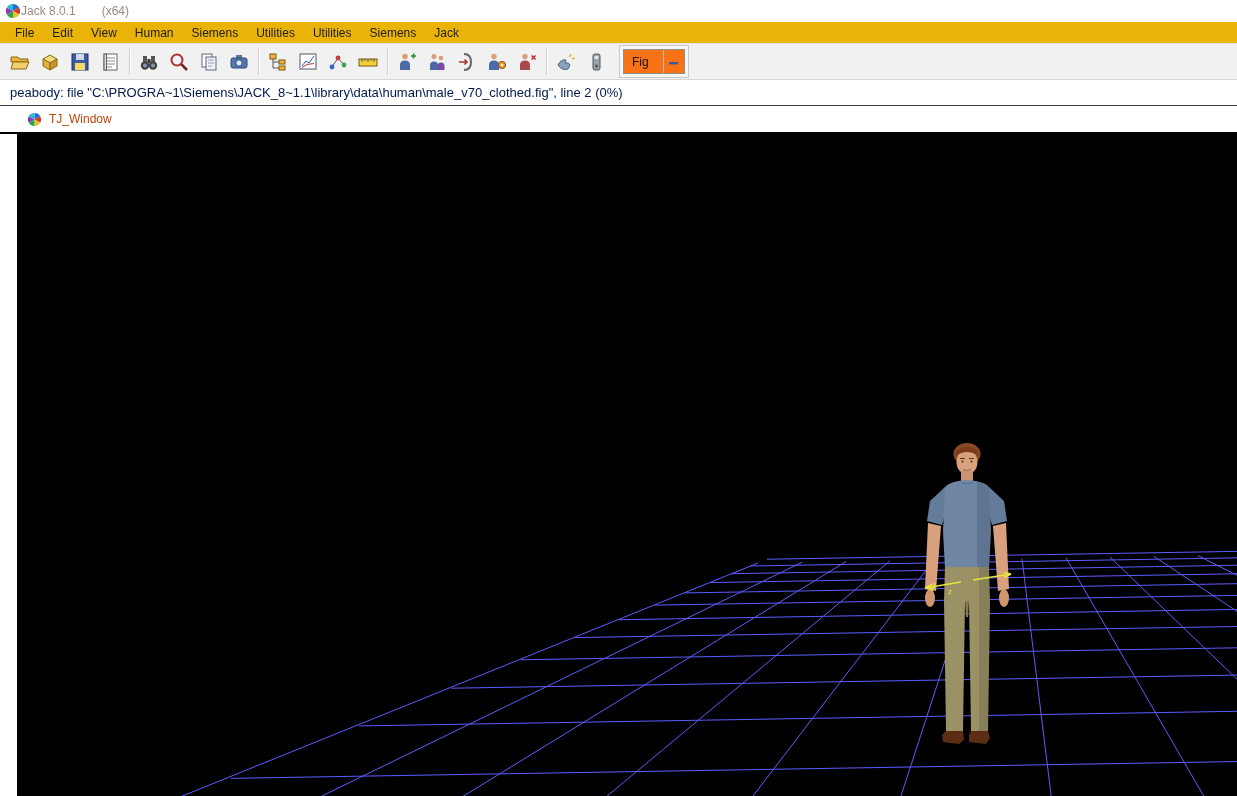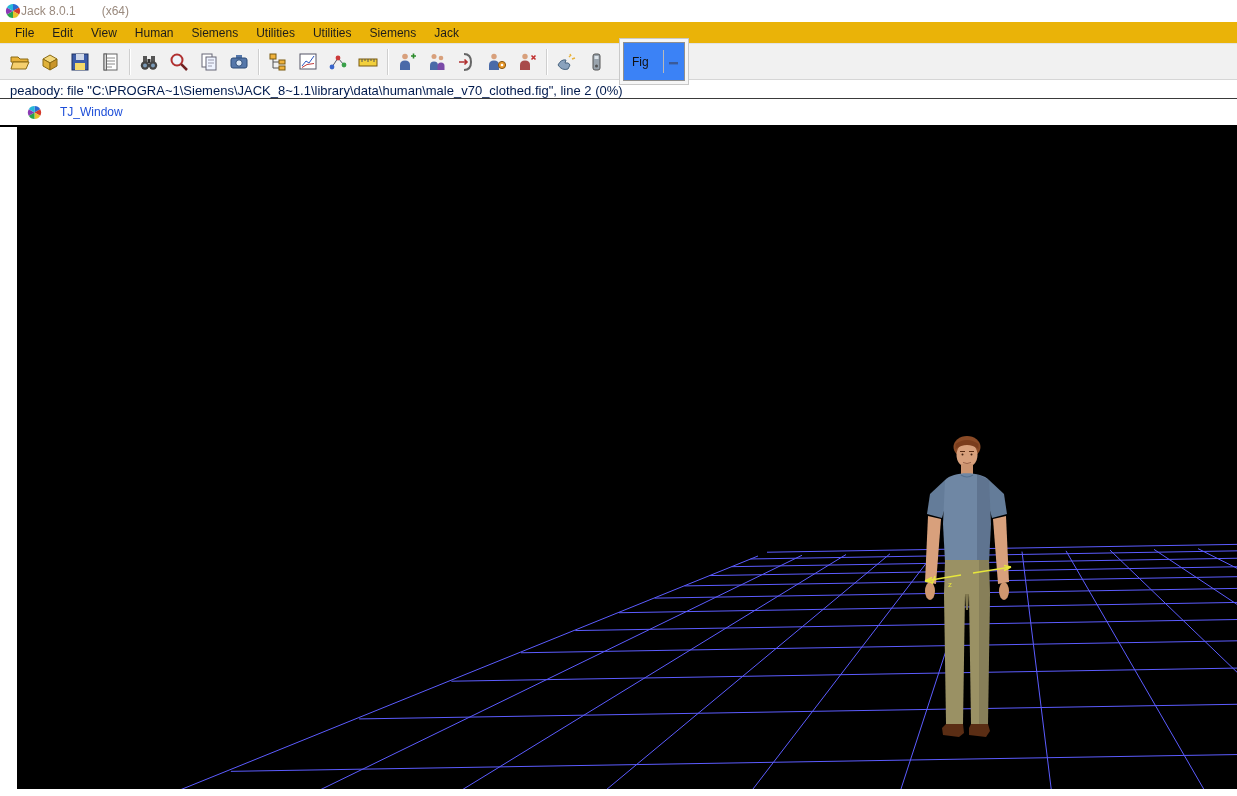--- a/index.html
+++ b/index.html
@@ -12,30 +12,30 @@
   .titlebar .title-suffix{font-size:12px;color:#9a8a7e;margin-left:26px}
 
   .menubar{height:21px;display:flex;align-items:center;background:#eab308;padding-left:6px}
   .menu-item{font-size:12px;color:#1c1c1c;padding:3px 9px;cursor:default}
 
   .toolbar{height:37px;background:#f1f1f1;border-top:1px solid #e2e2e2;border-bottom:1px solid #d6d6d6;display:flex;align-items:center;padding-left:5px}
   .tb-btn{width:30px;height:30px;display:flex;align-items:center;justify-content:center;border:1px solid transparent}
   .tb-btn svg{display:block}
   .tb-sep{width:1px;height:26px;background:#cfcfcf;margin:0 4px;box-shadow:1px 0 0 #ffffff}
   .fig-frame{margin-left:8px;border:1px solid #c9c9c9;background:#f6f6f6;padding:3px}
-  .fig-box{display:flex;align-items:center;border:1px solid #8f8f8f;background:#3b82f6;height:39px;width:62px}
+  .fig-box{display:flex;align-items:center;border:1px solid #8f8f8f;background:#f97316;height:25px;width:62px}
   .fig-box .fig-label{font-size:12px;color:#111;padding:0 8px;flex:1}
   .fig-box .fig-div{width:1px;height:23px;background:#b9b9b9}
   .fig-box .fig-glyph{width:20px;display:flex;align-items:center;justify-content:center}
 
-  .statusbar{height:19px;background:#fff;display:flex;align-items:flex-end;padding-left:10px;font-size:13px;color:#001a4d;border-bottom:1px solid #3a3a3a}
+  .statusbar{height:26px;background:#fff;display:flex;align-items:center;padding-left:10px;font-size:13px;color:#001a4d;border-bottom:1px solid #3a3a3a}
 
   .tabstrip{height:28px;background:#fff;display:flex;align-items:center;padding-left:27px;border-bottom:2px solid #000}
   .tabstrip .logo{width:15px;height:15px}
-  .tab-label{font-size:12px;color:#1d4ed8;margin-left:18px}
+  .tab-label{font-size:12px;color:#c2410c;margin-left:7px}
 
   .viewport{position:relative;height:662px;background:#fff}
   .canvas3d{position:absolute;left:17px;top:0;width:1220px;height:662px;background:#000;overflow:hidden}
   #grid-svg{position:absolute;left:0;top:0}
   .human{position:absolute;left:898px;top:307px;width:105px;height:312px}
 </style>
 </head>
 <body>
 
 <div class="titlebar">

